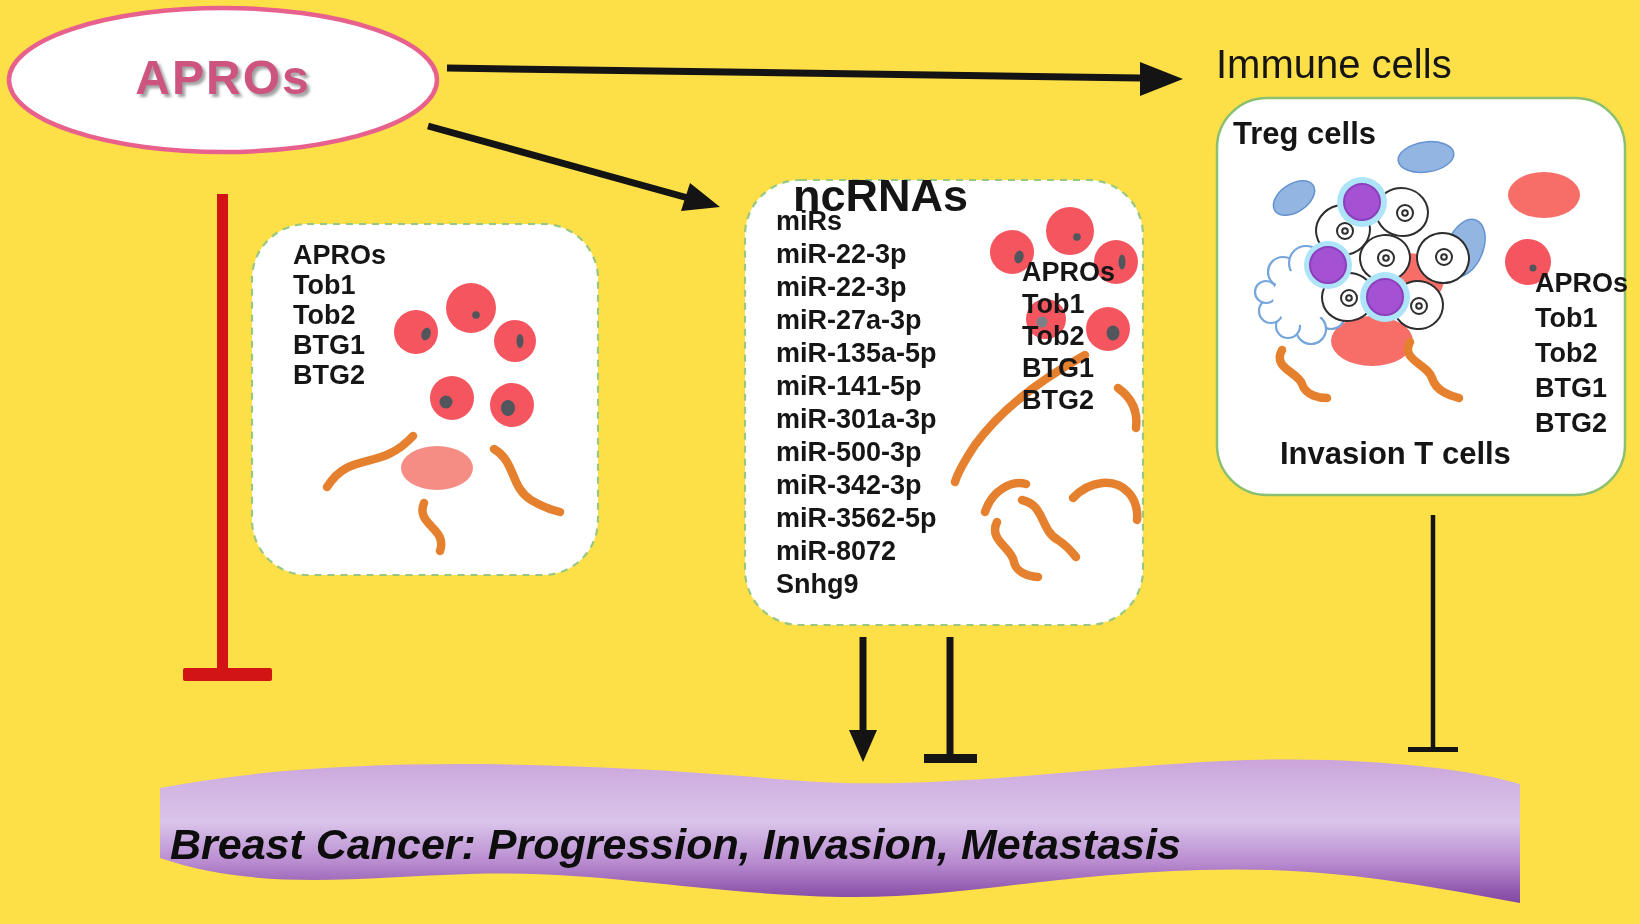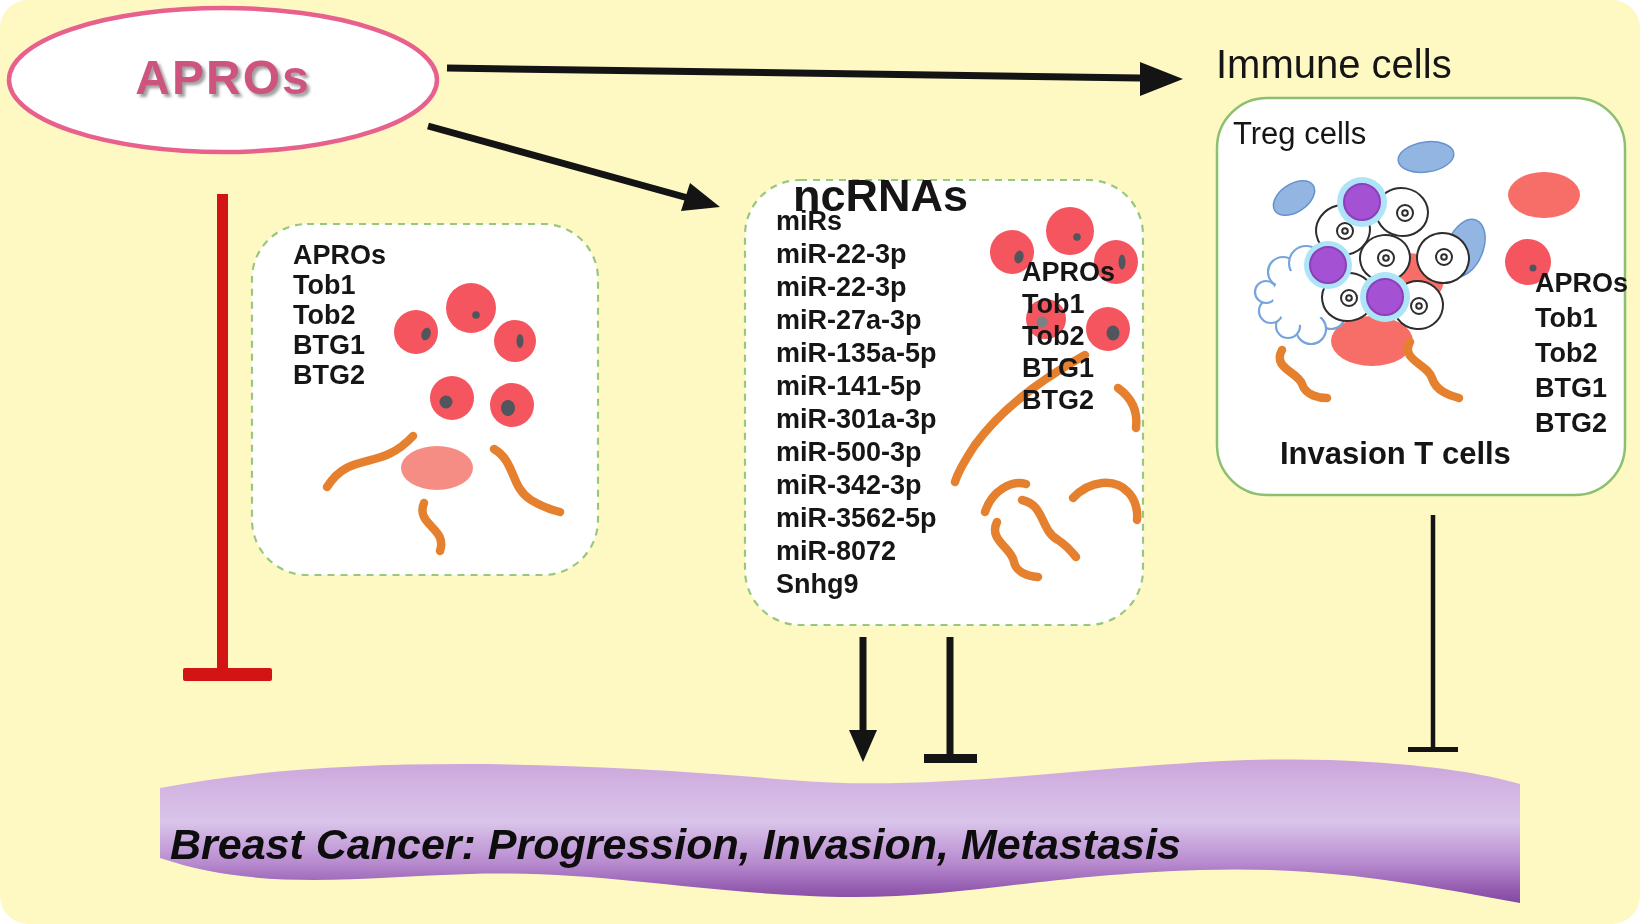--- a/index.html
+++ b/index.html
@@ -1,30 +1,29 @@
 <!DOCTYPE html>
 <html><head>
 <meta charset="utf-8">
 <style>
   html,body{margin:0;padding:0;background:#ffffff;}
   #canvas{
-    position:relative;width:1640px;height:924px;background:#fef9c3;overflow:hidden;
+    position:relative;width:1640px;height:924px;background:#fde047;overflow:hidden;
     font-family:"Liberation Sans", sans-serif;
-    border-radius:28px;
   }
   #bg-svg{position:absolute;left:0;top:0;}
   .txt{position:absolute;color:#151515;white-space:nowrap;}
   .apros-title{
     left:0;top:50px;width:446px;text-align:center;
     font-size:48px;font-weight:700;letter-spacing:2px;color:#ce5480;
     text-shadow:3px 3px 3px rgba(110,110,110,.65);
   }
   .h-immune{left:1216px;top:42px;font-size:40px;font-weight:400;}
   .h-ncrnas{left:793px;top:126px;font-size:45px;font-weight:700;margin-top:44px;}
-  .h-treg{left:1233px;top:116px;font-size:31px;font-weight:400;}
+  .h-treg{left:1233px;top:116px;font-size:31px;font-weight:700;}
   .h-cytotoxic{left:1280px;top:436px;font-size:31px;font-weight:700;}
   .plist{position:absolute;font-size:27px;font-weight:700;color:#161616;}
   .plist div{white-space:nowrap;}
   .list-left{left:293px;top:240px;line-height:30px;}
   .list-mid{left:776px;top:205px;line-height:33px;}
   .list-mid-apros{left:1022px;top:256px;line-height:32px;}
   .list-right-apros{left:1535px;top:266px;line-height:35px;}
   .banner-text{
     left:170px;top:820px;width:1320px;
     font-size:43px;font-weight:700;font-style:italic;color:#0d0d0d;

